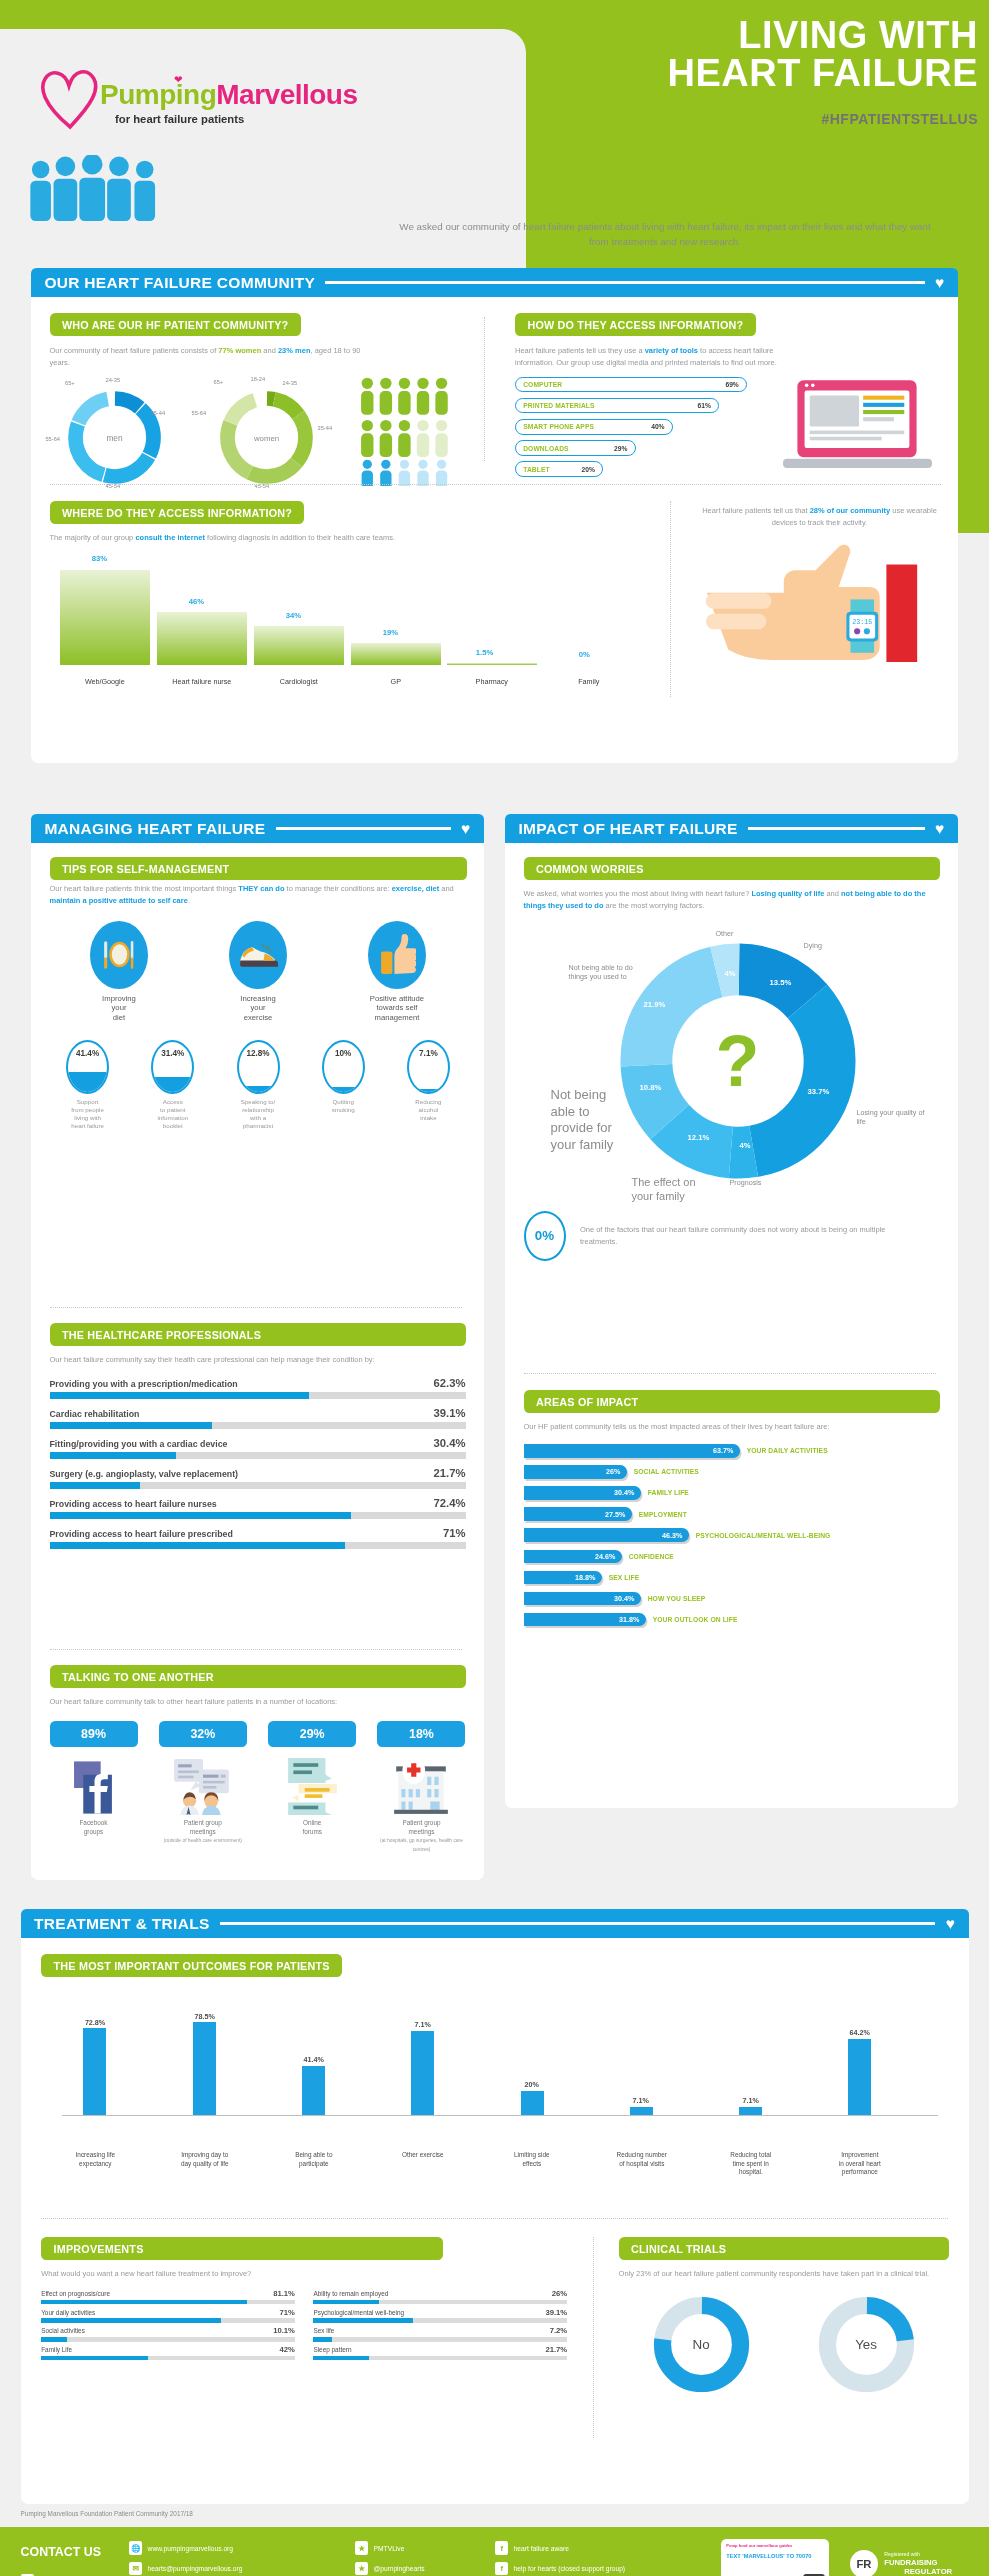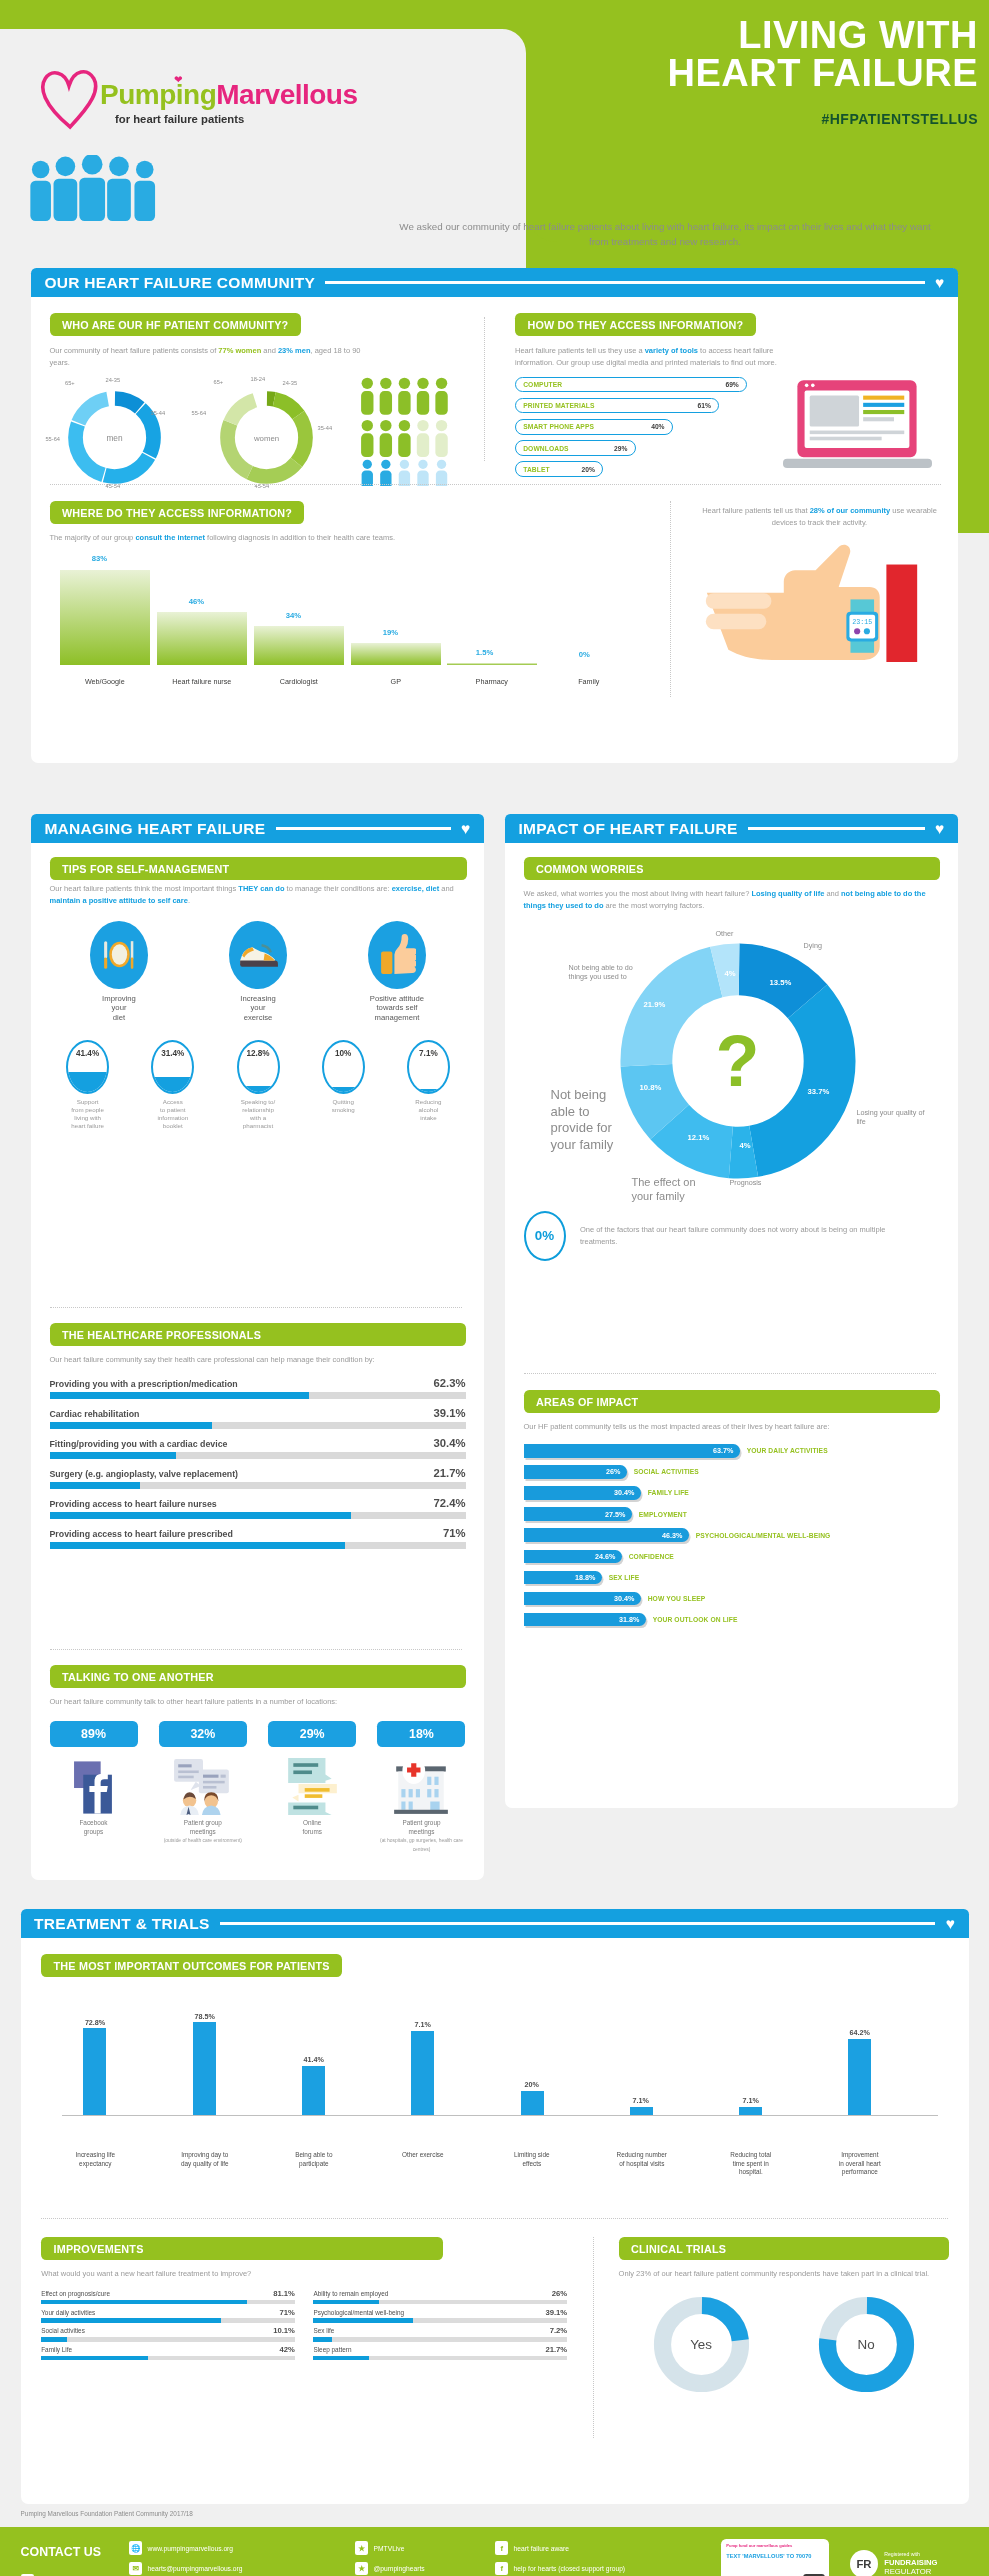--- a/index.html
+++ b/index.html
@@ -23,21 +23,21 @@
   .logo-text { position:absolute; left:72px; top:19.6px; font-size:28px; font-weight:bold; letter-spacing:-0.5px; white-space:nowrap;}
   .lg-p { color:#95c11f; }
   .lg-m { color:#e6257e; }
   .logo-sub { position:absolute; left:87px; top:54px; font-size:11.3px; color:#333; font-weight:600; }
   .heart-dot { position:absolute; left:146px; top:14.4px; color:#e6257e; font-size:10.3px; }
 
   .people { position:absolute; left:25px; top:155px; width:155px; height:67px; }
 
   .title-main { position:absolute; left:556px; top:15.5px; width:422px; text-align:right;
      color:#fff; font-size:38px; font-weight:bold; line-height:1.02; letter-spacing:0.5px; }
-  .title-hash { position:absolute; left:556px; top:111px; width:422px; text-align:right; color:#14532d;
+  .title-hash { position:absolute; left:556px; top:111px; width:422px; text-align:right; color:#737373;
      font-size:14px; font-weight:bold; letter-spacing:0.5px; }
   .intro { position:absolute; left:392px; top:219px; width:546px; text-align:center; font-size:9.8px;
      color:#8c8c8c; line-height:1.55; }
 
   
   .card { position:absolute; background:#fff; border-radius:7.2px; }
   .blue-band { background:#14a0e0; color:#fff; border-radius:5.2px 5.2px 0 0; height:29px;
      display:flex; align-items:center; padding:0 13.4px; font-size:15.5px; font-weight:bold; letter-spacing:0.3px; }
   .blue-band .rule { flex:1; height:2.1px; background:#fff; margin:0 10.3px; }
   .blue-band .hrt { font-size:15.5px; }
@@ -891,30 +891,30 @@
     <div class="vdotted" style="position:absolute; left:572px; top:328px; height:201px;"></div>
 
     <div style="position:absolute; left:598px; top:328px; width:330px;">
       <div class="green-pill" style="width:100%;">CLINICAL TRIALS</div>
       <div class="body-txt" style="margin-top:8.2px;">Only 23% of our heart failure patient community respondents have taken part in a clinical trial.</div>
 
       <div style="display:flex; justify-content:space-around; margin-top:13.4px;">
         <div style="position:relative; width:103px; height:103px;">
           <svg width="103" height="103" viewBox="0 0 42 42">
             <circle cx="21" cy="21" r="15.9" fill="none" stroke="#d5e3ea" stroke-width="7"></circle>
+            <circle cx="21" cy="21" r="15.9" fill="none" stroke="#1ba0e1" stroke-width="7" stroke-dasharray="77 23" stroke-dashoffset="25"></circle>
+          </svg>
+          <div style="position:absolute; inset:0; display:flex; align-items:center; justify-content:center; font-size:13.4px; color:#4d4d4d;">No</div>
+        </div>
+        <div style="position:relative; width:103px; height:103px;">
+          <svg width="103" height="103" viewBox="0 0 42 42">
+            <circle cx="21" cy="21" r="15.9" fill="none" stroke="#d5e3ea" stroke-width="7"></circle>
             <circle cx="21" cy="21" r="15.9" fill="none" stroke="#1ba0e1" stroke-width="7" stroke-dasharray="23 77" stroke-dashoffset="25"></circle>
           </svg>
           <div style="position:absolute; inset:0; display:flex; align-items:center; justify-content:center; font-size:13.4px; color:#4d4d4d;">Yes</div>
-        </div>
-        <div style="position:relative; width:103px; height:103px;">
-          <svg width="103" height="103" viewBox="0 0 42 42">
-            <circle cx="21" cy="21" r="15.9" fill="none" stroke="#d5e3ea" stroke-width="7"></circle>
-            <circle cx="21" cy="21" r="15.9" fill="none" stroke="#1ba0e1" stroke-width="7" stroke-dasharray="77 23" stroke-dashoffset="25"></circle>
-          </svg>
-          <div style="position:absolute; inset:0; display:flex; align-items:center; justify-content:center; font-size:13.4px; color:#4d4d4d;">No</div>
         </div>
       </div>
     </div>
   </div>
 
   <div style="position:absolute; left:20.6px; top:2510px; font-size:6.4px; color:#8c8c8c;">Pumping Marvellous Foundation Patient Community 2017/18</div>
 
   <div class="ftr-green">
     <div style="position:absolute; left:20.6px; top:17.5px; color:#fff; font-size:12.4px; font-weight:bold;">CONTACT US</div>
 
@@ -964,19 +964,19 @@
           <rect x="6" y="9" width="34" height="44" fill="#fff"></rect>
       </svg>
     </div>
 
     <div style="position:absolute; left:850px; top:23px; display:flex; align-items:center;">
       <div style="width:28px; height:28px; border-radius:50%; background:#fff; color:#3c3c3b; font-size:11.3px; font-weight:bold;
                   display:flex; align-items:center; justify-content:center;">FR</div>
       <div style="margin-left:6.2px; color:#fff; line-height:1.25;">
         <div style="font-size:5.2px;">Registered with</div>
         <div style="font-size:7.7px; font-weight:bold;">FUNDRAISING</div>
-        <div style="font-size:7.7px; font-weight:normal;">REGULATOR</div>
+        <div style="font-size:7.7px; font-weight:bold;margin-left:20px;">REGULATOR</div>
       </div>
     </div>
   </div>
 
 </div>
 
 
 </body></html>

